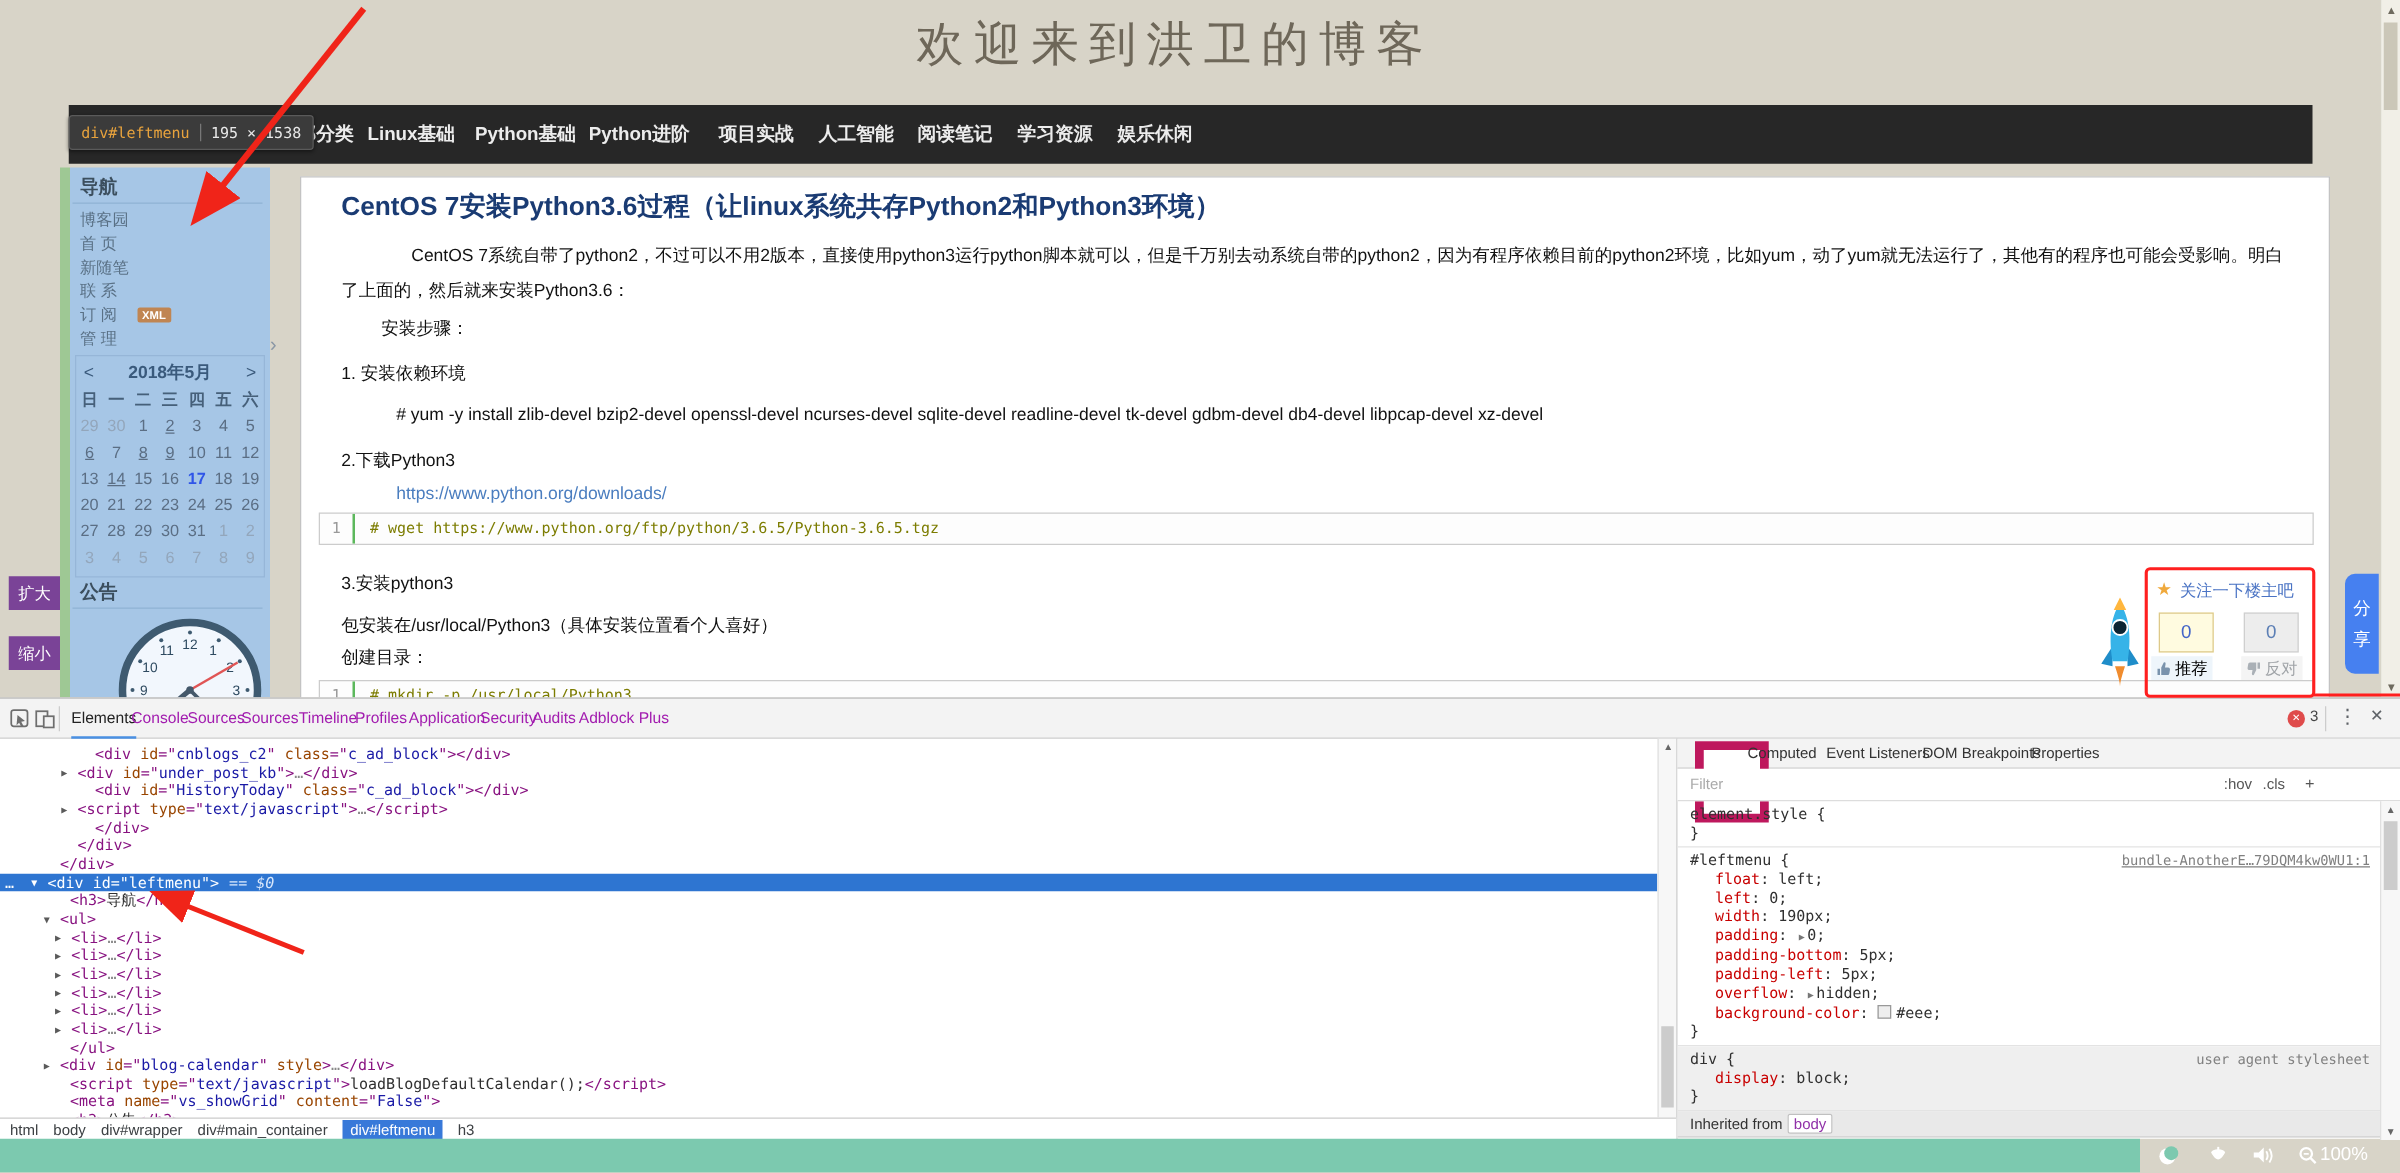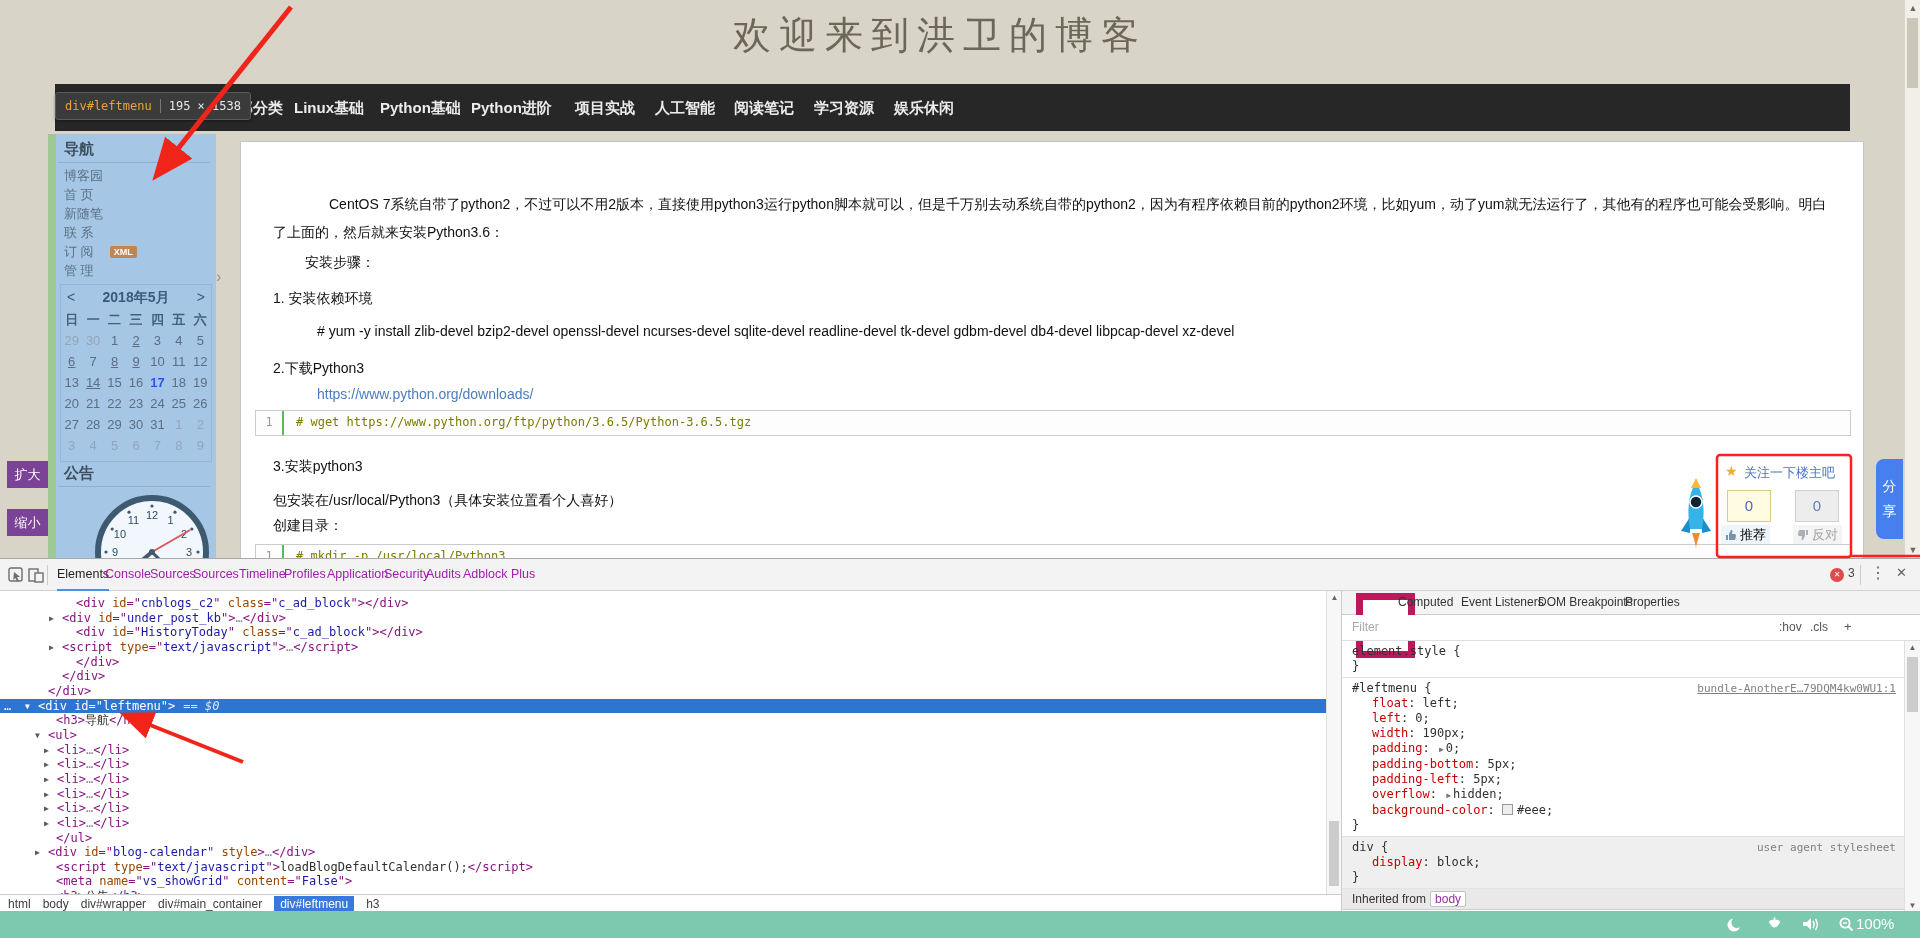--- a/index.html
+++ b/index.html
@@ -126,21 +126,21 @@
   .prop{padding-left:20px;} .pn{color:#c80000;}
   .tri{font-size:8px;color:#777;margin:0 2px;}
   .swatch{display:inline-block;width:9px;height:9px;background:#eee;border:1px solid #999;margin-right:4px;vertical-align:-1px;}
   .inherit-bar{background:#e9e9e9;border-bottom:1px solid #d0d0d0;padding:3px 10px;font-family:"Liberation Sans",sans-serif;font-size:12px;color:#333;}
   .inherit-chip{background:#fff;border:1px solid #c0c0c0;border-radius:2px;padding:0 4px;color:#9031a8;margin-left:4px;cursor:pointer;}
   #styles-scrollbar{position:absolute;left:1904px;top:82px;width:16px;height:271px;background:#f7f7f7;border-left:1px solid #e0e0e0;box-sizing:border-box;}
   #styles-scrollbar .up,#styles-scrollbar .down{position:absolute;left:0;width:15px;text-align:center;font-size:8px;color:#666;}
   #styles-scrollbar .down{bottom:2px;} #styles-scrollbar .up{top:2px;}
   #styles-scrollbar .thumb{position:absolute;left:2px;top:16px;width:11px;height:55px;background:#ccc;}
   
-  #taskbar{position:absolute;left:0;top:911px;width:1920px;height:27px;background:#7cc9af;display:block;}
+  #taskbar{position:absolute;left:0;top:911px;width:1712px;height:27px;background:#7cc9af;display:block;}
   .tb-icon{position:absolute;top:5px;cursor:pointer;}
   #tb-zoom-label{position:absolute;left:1856px;top:4px;color:#fff;font-size:15px;cursor:pointer;}
   
   #annotations{position:absolute;left:0;top:0;width:1920px;height:938px;z-index:70;pointer-events:none;}
 </style>
 </head>
 <body>
 
 <div id="blog-page">
   <div id="blog-title">欢迎来到洪卫的博客</div>
@@ -284,20 +284,21 @@
       <line x1="66" y1="60" x2="104.1" y2="38" stroke="#e05555" stroke-width="2"></line>
       <circle cx="66" cy="60" r="3" fill="#44586a"></circle>
     </svg>
   </div>
 
   <div id="btn-expand" class="purple-btn">扩大</div>
   <div id="btn-shrink" class="purple-btn">缩小</div>
   <div id="side-toggle">›</div>
 
   <div id="content-box">
+    <div id="article-title">CentOS 7安装Python3.6过程（让linux系统共存Python2和Python3环境）</div>
     <div id="art-p1" class="art-text">　　CentOS 7系统自带了python2，不过可以不用2版本，直接使用python3运行python脚本就可以，但是千万别去动系统自带的python2，因为有程序依赖目前的python2环境，比如yum，动了yum就无法运行了，其他有的程序也可能会受影响。明白了上面的，然后就来安装Python3.6：</div>
     <div id="art-steps" class="art-text">安装步骤：</div>
     <div id="art-step1" class="art-text">1. 安装依赖环境</div>
     <div id="art-yum" class="art-text"># yum -y install zlib-devel bzip2-devel openssl-devel ncurses-devel sqlite-devel readline-devel tk-devel gdbm-devel db4-devel libpcap-devel xz-devel</div>
     <div id="art-step2" class="art-text">2.下载Python3</div>
     <div id="art-link" class="art-text">https://www.python.org/downloads/</div>
     <div id="code1" class="code-block">
       <div class="code-ln">1</div>
       <div class="code-text"># wget https://www.python.org/ftp/python/3.6.5/Python-3.6.5.tgz</div>
     </div>

